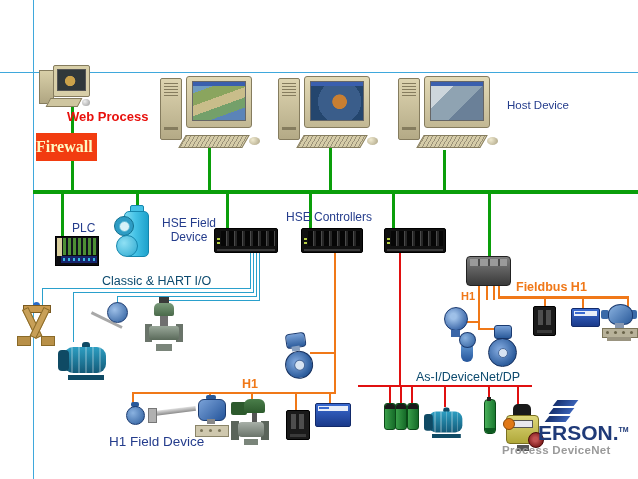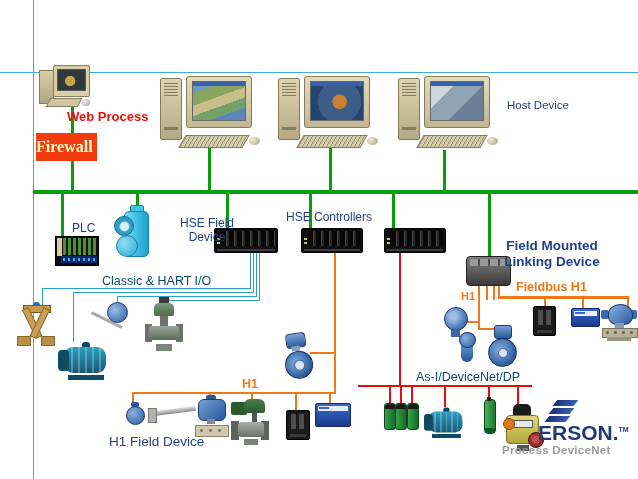--- a/index.html
+++ b/index.html
@@ -454,29 +454,25 @@
     <div class="wheel"></div>
     <div class="foot"></div>
   </div>
 
   <div class="lbl red-b" style="left:67px;top:110px;font-size:13px;">Web Process</div>
   <div id="firewall">
       <span>Firewall</span>
     </div>
   <div class="lbl navy" style="left:507px;top:99px;font-size:11.5px;">Host Device</div>
   <div class="lbl navy" style="left:72px;top:222px;font-size:12px;">PLC</div>
-  <div class="lbl navy" style="left:152px;top:217px;width:62px;text-align:center;font-size:12px;line-height:1.15;padding-left:24px;">
+  <div class="lbl navy" style="left:134px;top:217px;width:62px;text-align:center;font-size:12px;line-height:1.15;padding-left:24px;">
     <span>HSE Field</span><br>
     <span>Device</span>
   </div>
   <div class="lbl navy" style="left:286px;top:211px;font-size:12px;">HSE Controllers</div>
-  <div class="lbl navy-b" style="left:500px;top:238px;width:104px;text-align:center;font-size:13.5px;line-height:1.15;">
-    <span>Field Mounted</span><br>
-    <span>Linking Device</span>
-  </div>
   <div class="lbl orange-b" style="left:461px;top:291px;font-size:11px;">H1</div>
   <div class="lbl orange-b" style="left:516px;top:281px;font-size:12.5px;">Fieldbus H1</div>
   <div class="lbl redtxt" style="left:102px;top:275px;font-size:12.5px;">Classic &amp; HART I/O</div>
   <div class="lbl orange-b" style="left:242px;top:378px;font-size:12.5px;">H1</div>
   <div class="lbl redtxt" style="left:416px;top:371px;font-size:12.5px;">As-I/DeviceNet/DP</div>
   <div class="lbl navy" style="left:109px;top:435px;font-size:13.5px;">H1 Field Device</div>
 
   <div class="emark">
     <i style="left:9px;top:1px;"></i>
     <i style="left:5px;top:9px;"></i>

